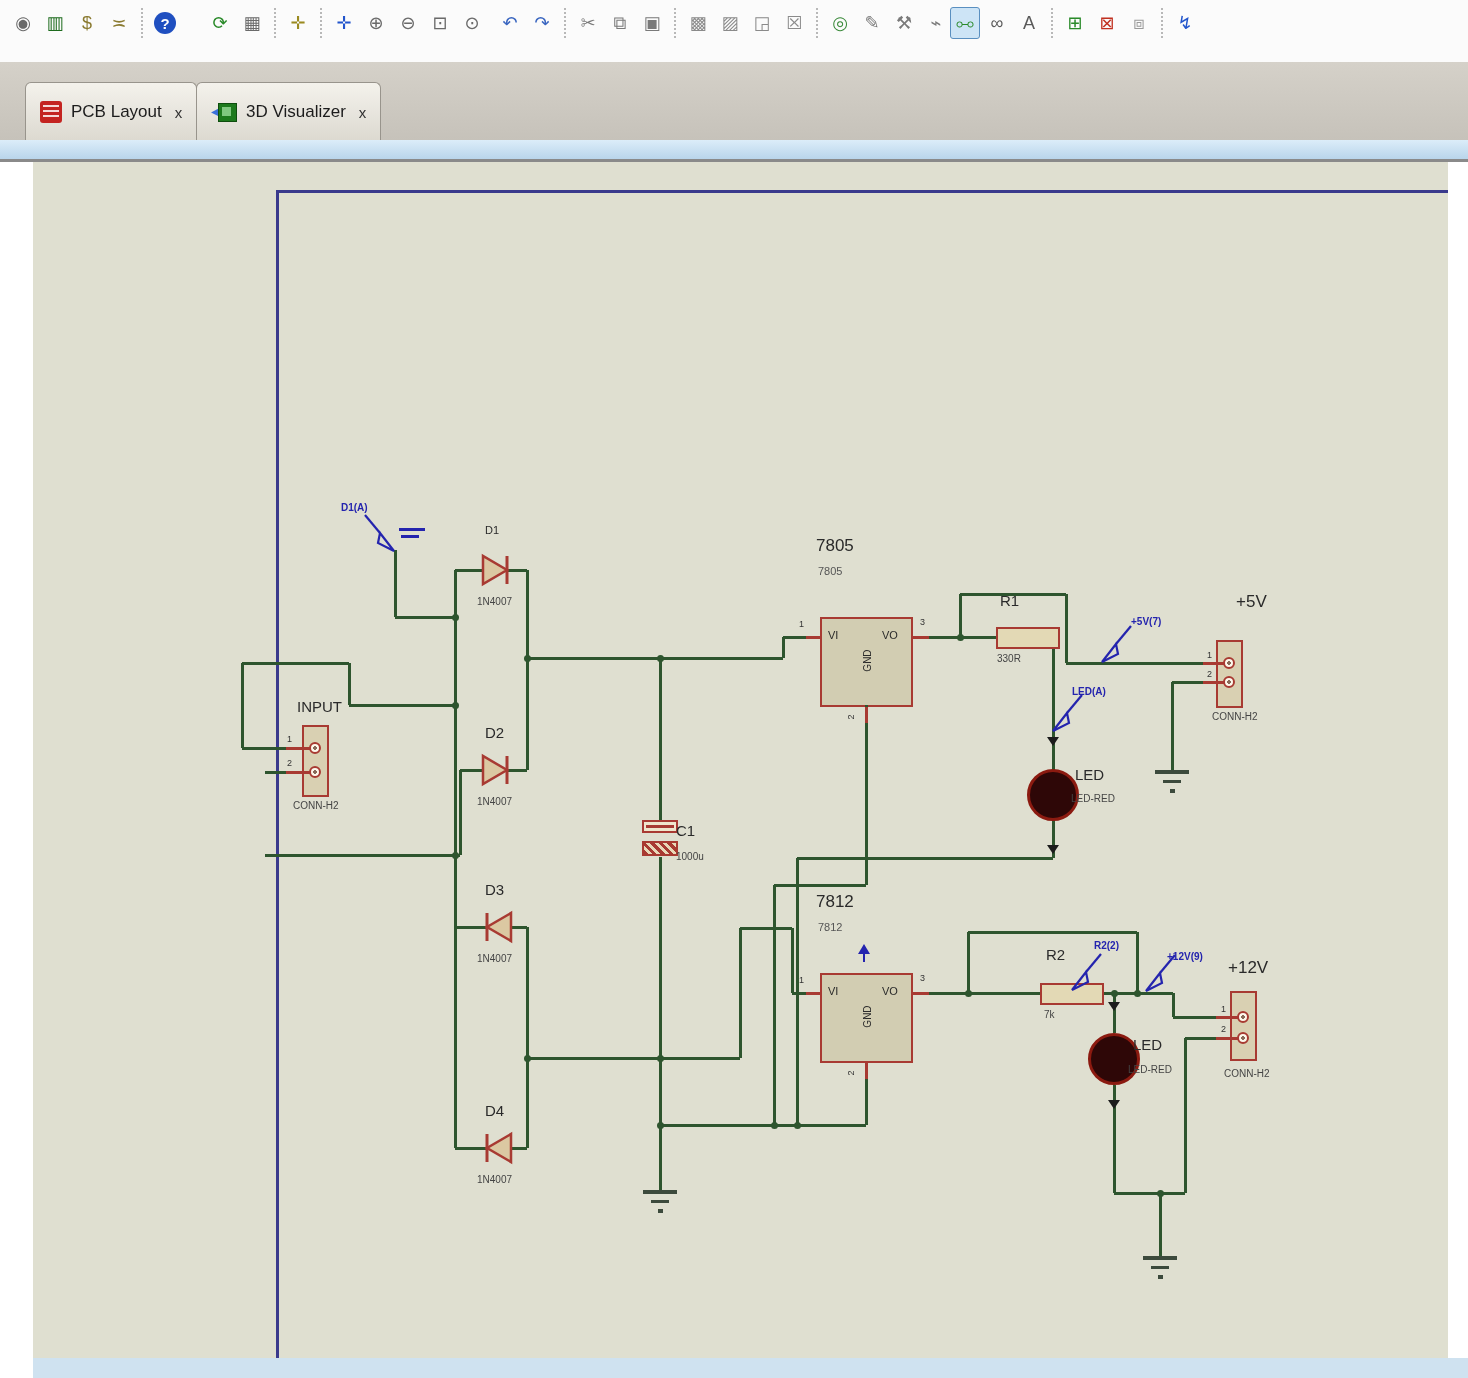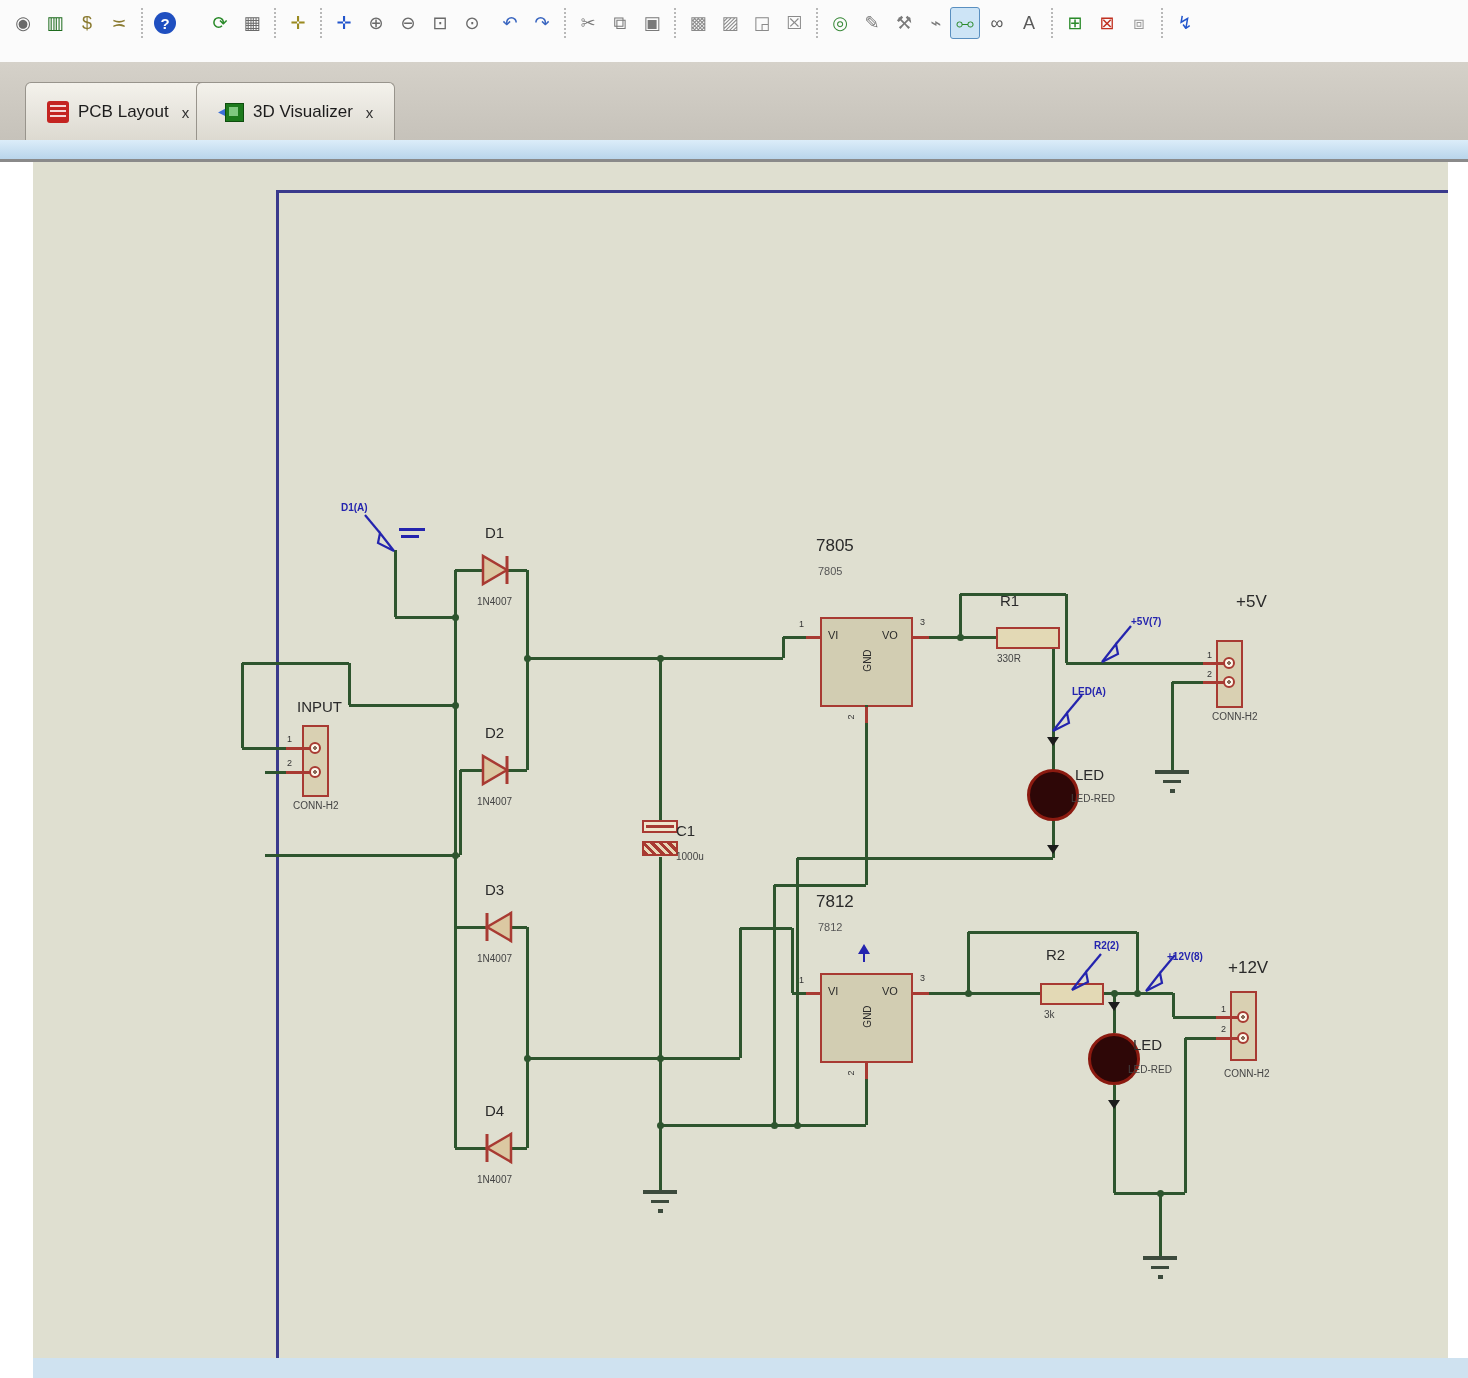--- a/index.html
+++ b/index.html
@@ -12,21 +12,21 @@
   .tbtn{width:28px;height:30px;display:flex;align-items:center;justify-content:center;
         font-size:18px;color:#777;border:1px solid transparent;border-radius:3px;cursor:default;}
   .tbtn.active{background:#cde4f6;border-color:#5a8fc0;}
   .tbtn .round{display:inline-flex;width:22px;height:22px;border-radius:50%;
         align-items:center;justify-content:center;font-weight:bold;font-size:15px;}
   .tsep{width:0;height:30px;border-left:2px dotted #b8b8b8;margin:0 5px;}
   
   #tabbar{position:absolute;left:0;top:62px;width:1468px;height:78px;
           background:linear-gradient(#d5d1c9,#c6c2ba);}
   .tab{position:absolute;top:20px;height:58px;display:flex;align-items:center;gap:9px;
-       padding:0 21px;background:linear-gradient(#f4f2ec,#dcd9d0);
+       padding:0 14px;background:linear-gradient(#f4f2ec,#dcd9d0);
        border:1px solid #98948c;border-bottom:none;border-radius:6px 6px 0 0;cursor:default;}
   .tlabel{font-size:17px;color:#1c1c1c;}
   .tclose{font-size:15px;color:#333;margin-left:4px;}
   .ares-icon{width:22px;height:22px;background:#c42421;border-radius:3px;position:relative;overflow:hidden;}
   .ares-icon i{position:absolute;left:3px;right:3px;height:2px;background:#f4d9d8;}
   .viz-icon{position:relative;width:26px;height:22px;}
   .vi-arrow{position:absolute;left:0;top:5px;font-size:10px;color:#3a6fd8;font-style:normal;}
   .vi-box{position:absolute;right:0;top:2px;width:17px;height:17px;background:#1d7a1d;
           border:1px solid #0e4d0e;}
   .vi-box i{position:absolute;left:3px;top:3px;width:9px;height:9px;background:#7fc87f;}
@@ -287,21 +287,21 @@
           <line x1="28" y1="4" x2="28" y2="32" stroke="#a83a32" stroke-width="3"></line>
         </svg>
       <svg style="left:479px;top:909px;" width="36" height="36">
           <polygon points="32,4 32,32 8,18" fill="#dbc8a2" stroke="#a83a32" stroke-width="2.5"></polygon>
           <line x1="8" y1="4" x2="8" y2="32" stroke="#a83a32" stroke-width="3"></line>
         </svg>
       <svg style="left:479px;top:1130px;" width="36" height="36">
           <polygon points="32,4 32,32 8,18" fill="#dbc8a2" stroke="#a83a32" stroke-width="2.5"></polygon>
           <line x1="8" y1="4" x2="8" y2="32" stroke="#a83a32" stroke-width="3"></line>
         </svg>
-      <span class="lbl" style="left:485px;top:524px;font-size:15px;">D1</span>
+      <span class="lbl" style="left:485px;top:524px;font-size:11px;">D1</span>
       <span class="lbl" style="left:477px;top:596px;font-size:10px;color:#444;">1N4007</span>
       <span class="lbl" style="left:485px;top:724px;font-size:15px;">D2</span>
       <span class="lbl" style="left:477px;top:796px;font-size:10px;color:#444;">1N4007</span>
       <span class="lbl" style="left:485px;top:881px;font-size:15px;">D3</span>
       <span class="lbl" style="left:477px;top:953px;font-size:10px;color:#444;">1N4007</span>
       <span class="lbl" style="left:485px;top:1102px;font-size:15px;">D4</span>
       <span class="lbl" style="left:477px;top:1174px;font-size:10px;color:#444;">1N4007</span>
 
       <div class="cap1" style="left:642px;top:820px;">
           <i></i>
@@ -328,21 +328,21 @@
       <span class="lbl tiny" style="left:920px;top:973px;">3</span>
       <span class="lbl tiny rot" style="left:848px;top:1068px;">2</span>
       <div class="uparrow" style="left:858px;top:944px;"></div>
       <div class="upstem" style="left:863px;top:954px;"></div>
 
       <div class="resbox" style="left:996px;top:627px;"></div>
       <span class="lbl" style="left:1000px;top:592px;font-size:15px;">R1</span>
       <span class="lbl" style="left:997px;top:653px;font-size:10px;color:#444;">330R</span>
       <div class="resbox" style="left:1040px;top:983px;"></div>
       <span class="lbl" style="left:1046px;top:946px;font-size:15px;">R2</span>
-      <span class="lbl" style="left:1044px;top:1009px;font-size:10px;color:#444;">3k</span>
+      <span class="lbl" style="left:1044px;top:1009px;font-size:10px;color:#444;">7k</span>
 
       <div class="ledc" style="left:1027px;top:769px;"></div>
       <span class="lbl" style="left:1075px;top:766px;font-size:15px;">LED</span>
       <span class="lbl" style="left:1071px;top:793px;font-size:10px;color:#444;">LED-RED</span>
       <div class="larrow" style="left:1047px;top:737px;"></div>
       <div class="larrow" style="left:1047px;top:845px;"></div>
       <div class="ledc" style="left:1088px;top:1033px;"></div>
       <span class="lbl" style="left:1133px;top:1036px;font-size:15px;">LED</span>
       <span class="lbl" style="left:1128px;top:1064px;font-size:10px;color:#444;">LED-RED</span>
       <div class="larrow" style="left:1108px;top:1002px;"></div>
@@ -388,20 +388,20 @@
           <line x1="36" y1="3" x2="21" y2="21" stroke="#2424ae" stroke-width="2.2"></line>
           <polygon points="21,21 7,39 23,31" fill="none" stroke="#2424ae" stroke-width="2.2"></polygon>
         </svg>
 
       <span class="lbl pblue" style="left:1094px;top:940px;">R2(2)</span>
       <svg style="left:1065px;top:951px;" width="40" height="42">
           <line x1="36" y1="3" x2="21" y2="21" stroke="#2424ae" stroke-width="2.2"></line>
           <polygon points="21,21 7,39 23,31" fill="none" stroke="#2424ae" stroke-width="2.2"></polygon>
         </svg>
 
-      <span class="lbl pblue" style="left:1167px;top:951px;">+12V(8)</span>
+      <span class="lbl pblue" style="left:1167px;top:951px;">+12V(9)</span>
       <svg style="left:1139px;top:952px;" width="40" height="42">
           <line x1="36" y1="3" x2="21" y2="21" stroke="#2424ae" stroke-width="2.2"></line>
           <polygon points="21,21 7,39 23,31" fill="none" stroke="#2424ae" stroke-width="2.2"></polygon>
         </svg>
     </div>
   </div>
 </div>
 
 </body></html>

